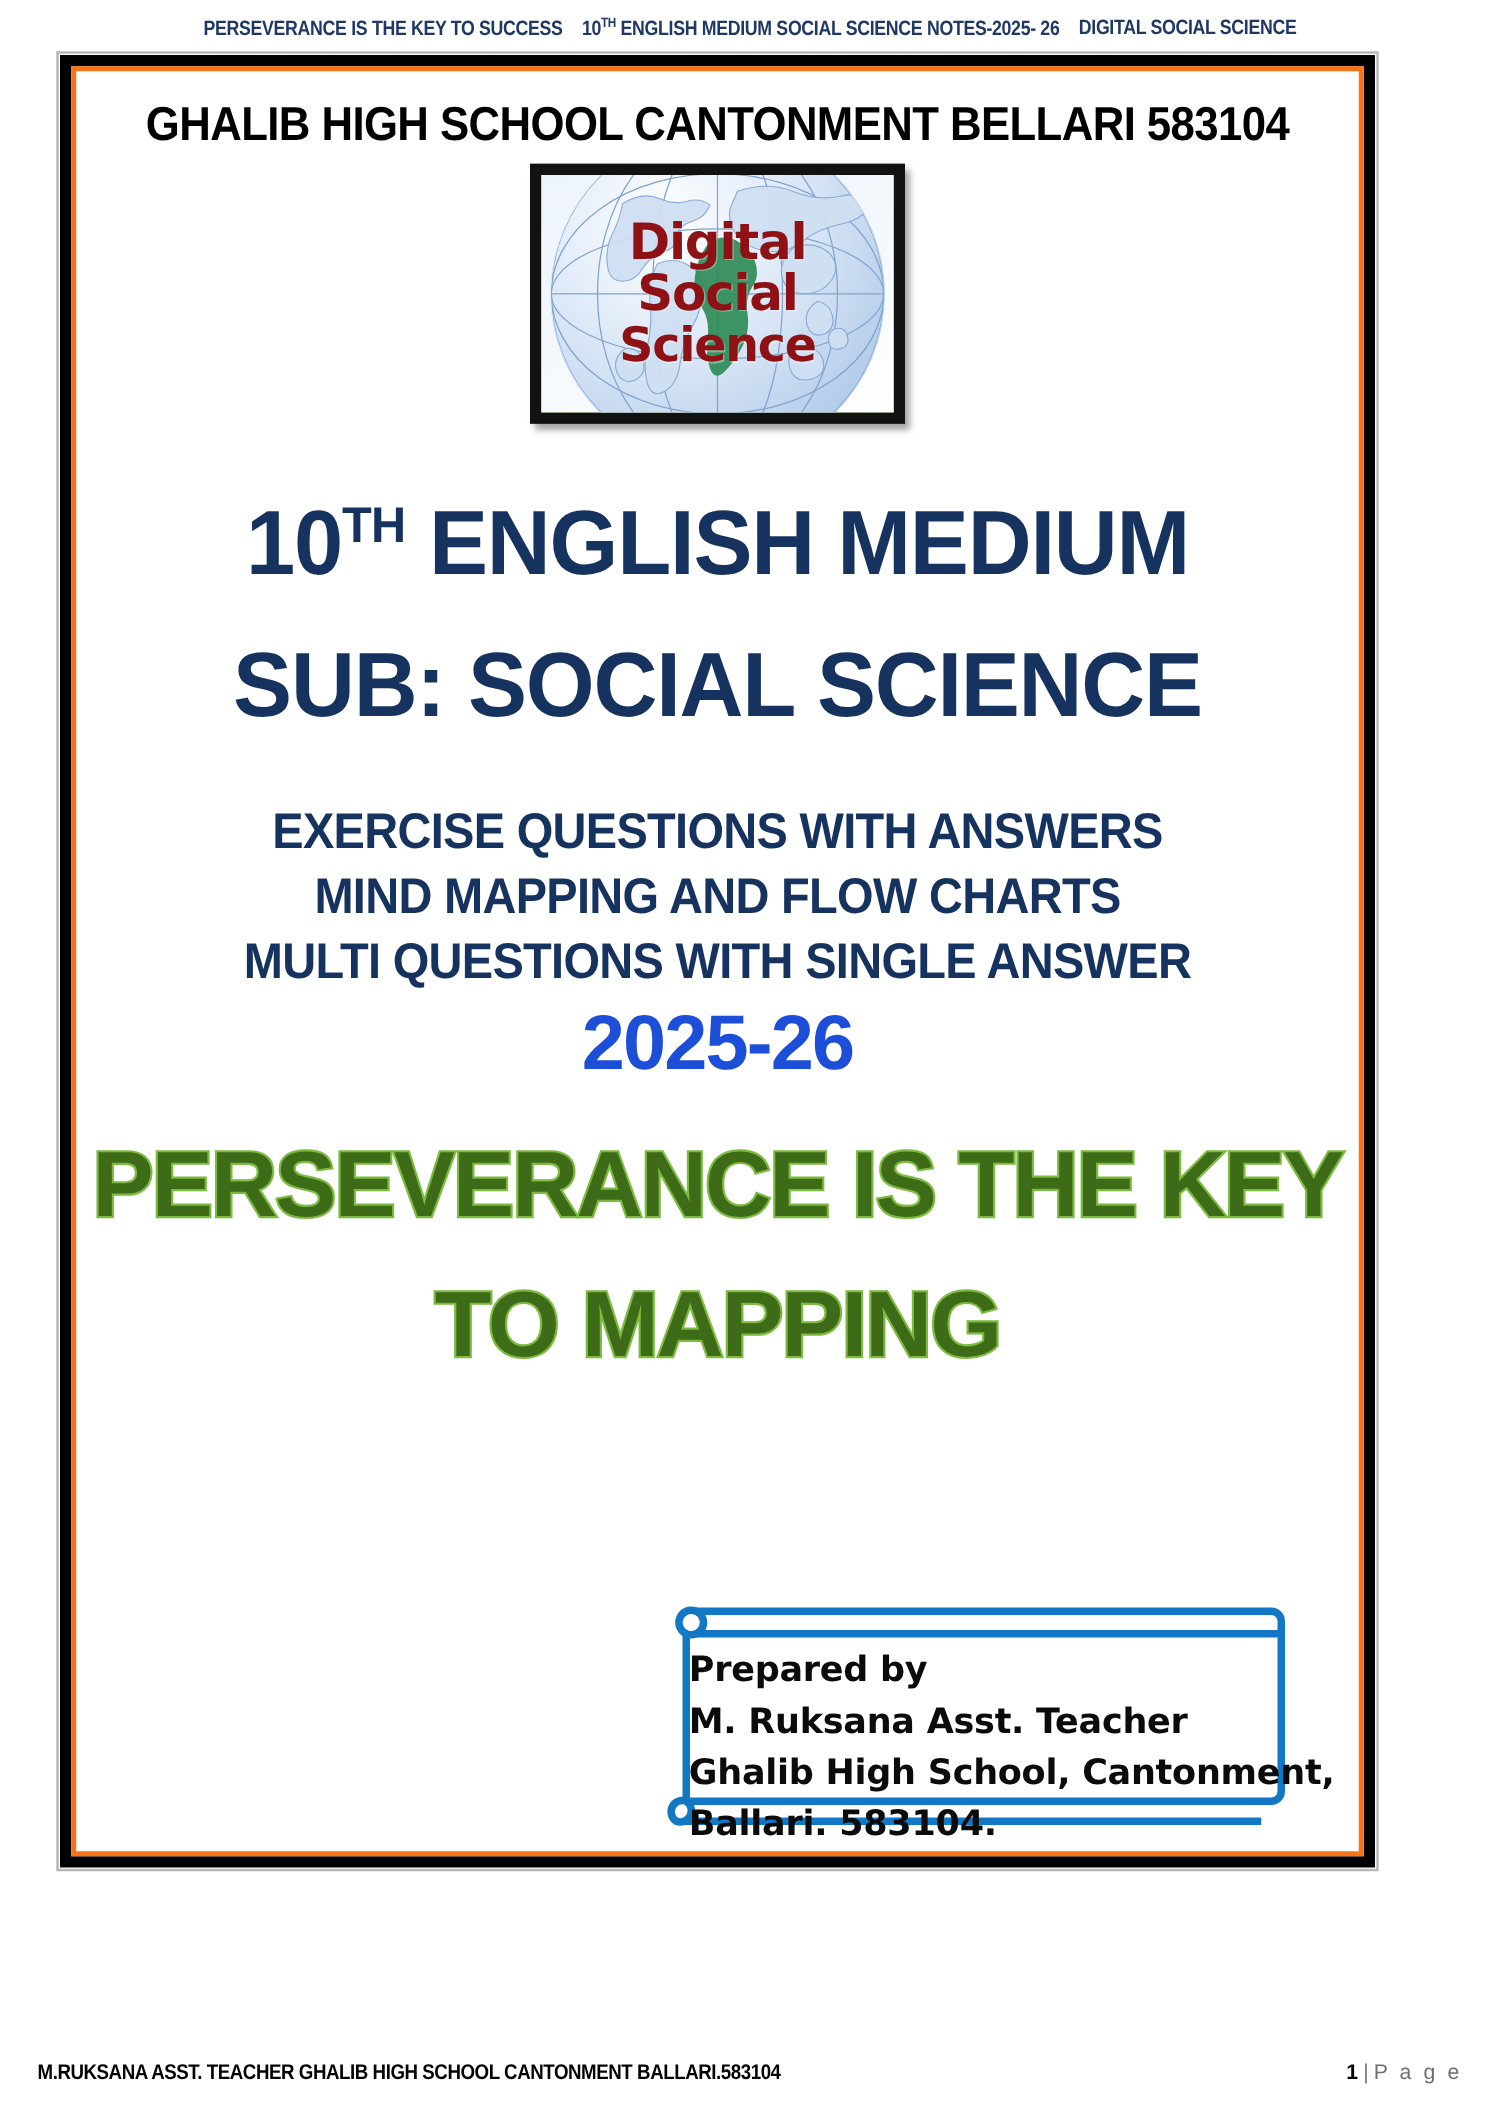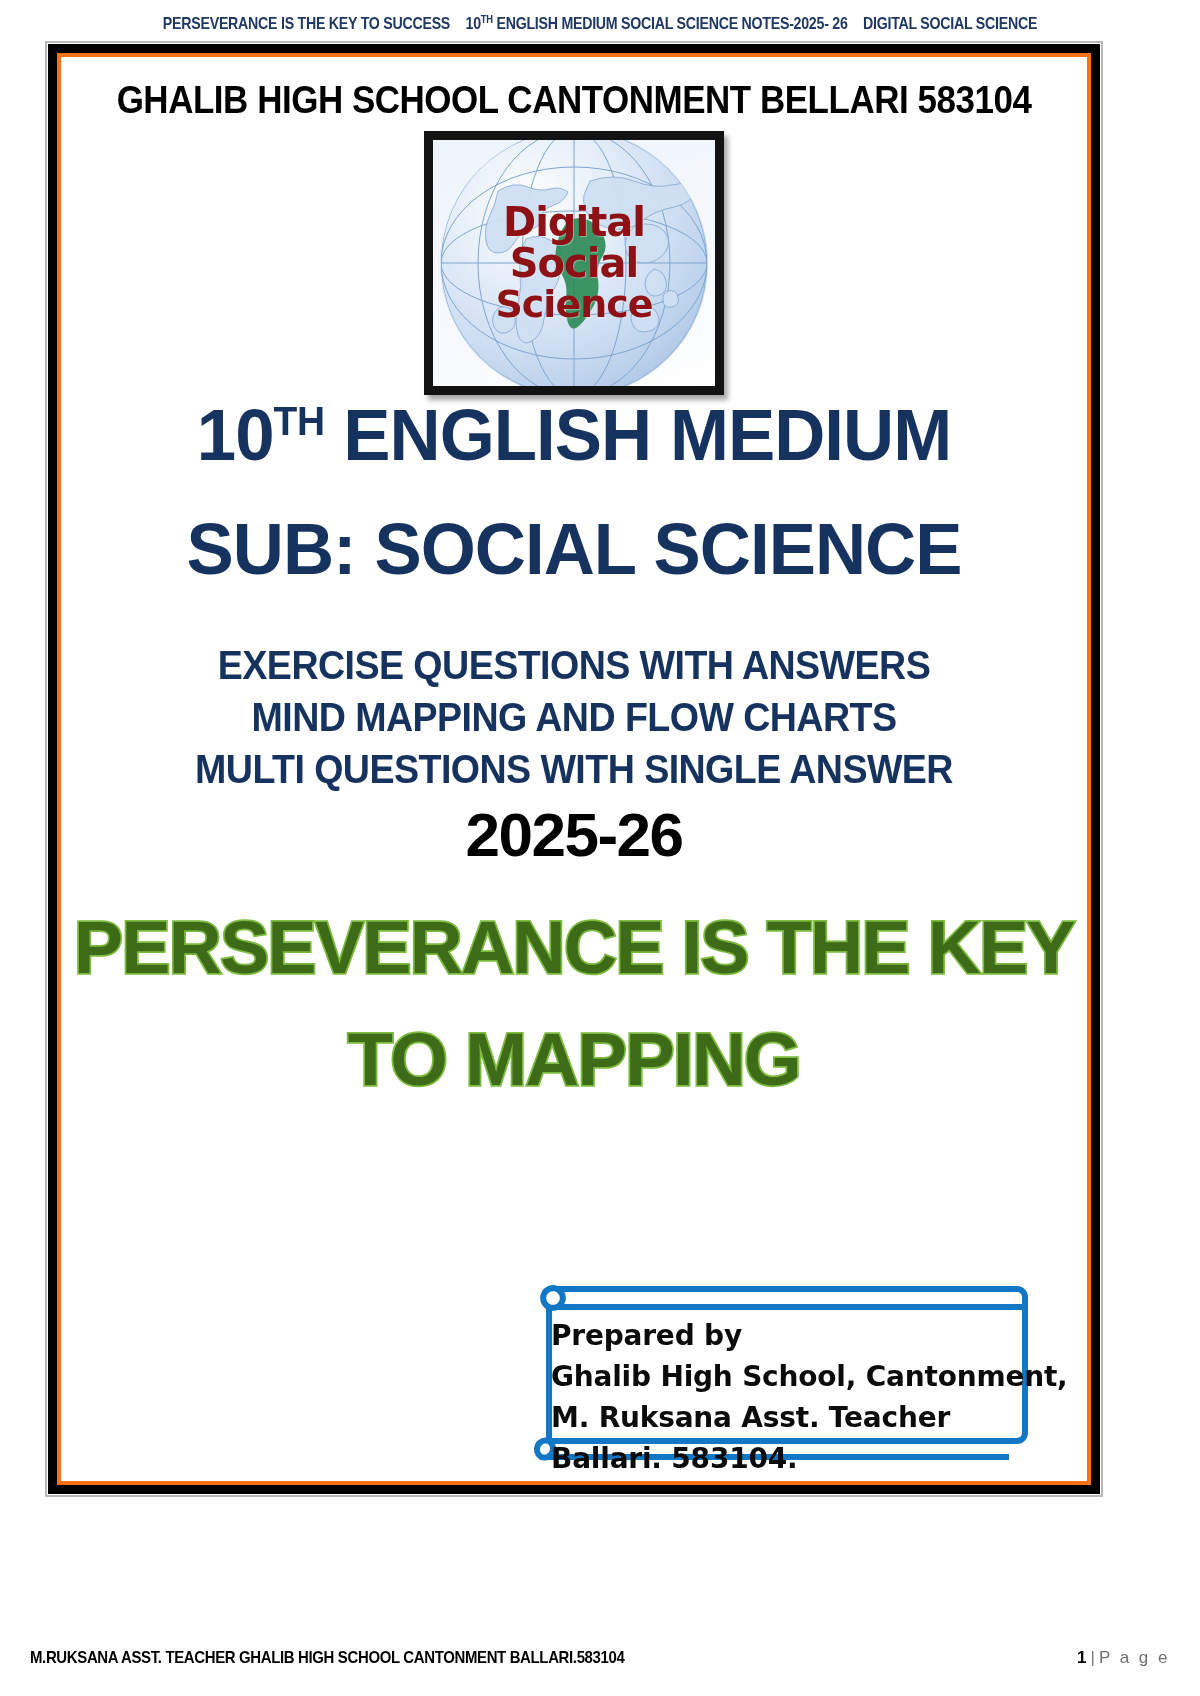--- a/index.html
+++ b/index.html
@@ -72,21 +72,21 @@
     white-space: nowrap;
   }
 
   
   .logo-wrap {
     position: absolute;
     top: 74px;
     left: 50%;
     margin-left: -150px;
     width: 300px;
-    height: 264px;
+    height: 208px;
     border: 9px solid #121212;
     box-sizing: border-box;
     background: #4d7c0f;
     box-shadow: 4px 5px 5px rgba(0,0,0,0.35);
   }
   .logo-art {
     position: absolute;
     inset: 0;
     overflow: hidden;
     background: linear-gradient(160deg,#eef4fc 0%,#f6f9fd 60%,#ffffff 100%);
@@ -155,21 +155,21 @@
   .sub-1 { top: 586px; }
   .sub-2 { top: 638px; }
   .sub-3 { top: 690px; }
 
   .year-line {
     position: absolute;
     left: 0;
     top: 742px;
     width: 100%;
     text-align: center;
-    color: #000000;
+    color: #1d4ed8;
     font-family: "Liberation Sans", sans-serif;
     font-weight: bold;
     font-size: 62px;
     letter-spacing: -1.5px;
   }
 
   
   .motto {
     position: absolute;
     left: 0;
@@ -323,22 +323,22 @@
         <path d="M40 40 H508" fill="none" stroke="#1277C4" stroke-width="6"></path>
 
         <path d="M24 190 H492" fill="none" stroke="#1277C4" stroke-width="6"></path>
 
         <path d="M32 22 a9 9 0 0 1 8 18 a9 9 0 0 1 -8 -18 z" fill="#ffffff" stroke="#1277C4" stroke-width="6"></path>
 
         <path d="M32 174 a9 9 0 0 0 -8 16 a9 9 0 0 0 8 -16 z" fill="#ffffff" stroke="#1277C4" stroke-width="6"></path>
       </svg>
       <div class="prep-text">
         <div>Prepared by</div>
+        <div>M. Ruksana Asst. Teacher</div>
         <div>Ghalib High School, Cantonment,</div>
-        <div>M. Ruksana Asst. Teacher</div>
         <div>Ballari. 583104.</div>
       </div>
     </div>
 
   </div>
 </div>
 
 <div class="doc-footer">
   <div class="footer-left">M.RUKSANA ASST. TEACHER GHALIB HIGH SCHOOL CANTONMENT BALLARI.583104</div>
   <div class="footer-right"><span class="pg-num">1</span><span class="pg-sep">|</span><span class="pg-word">P a g e</span></div>

